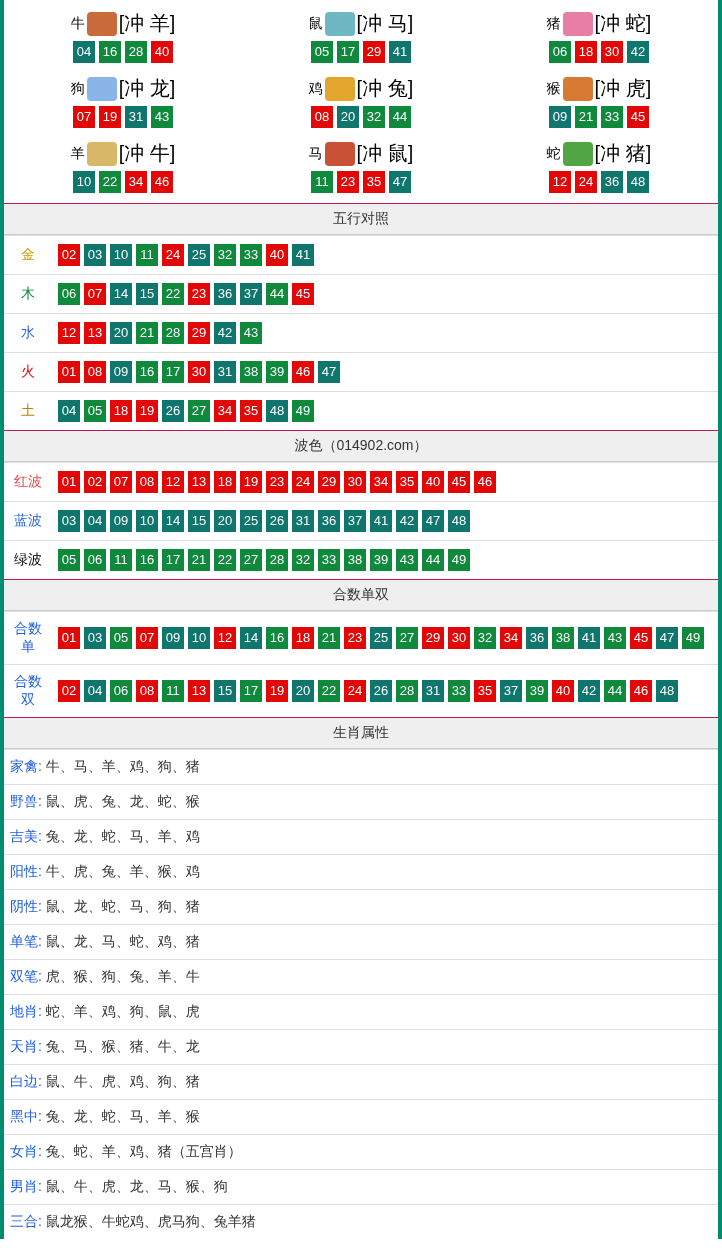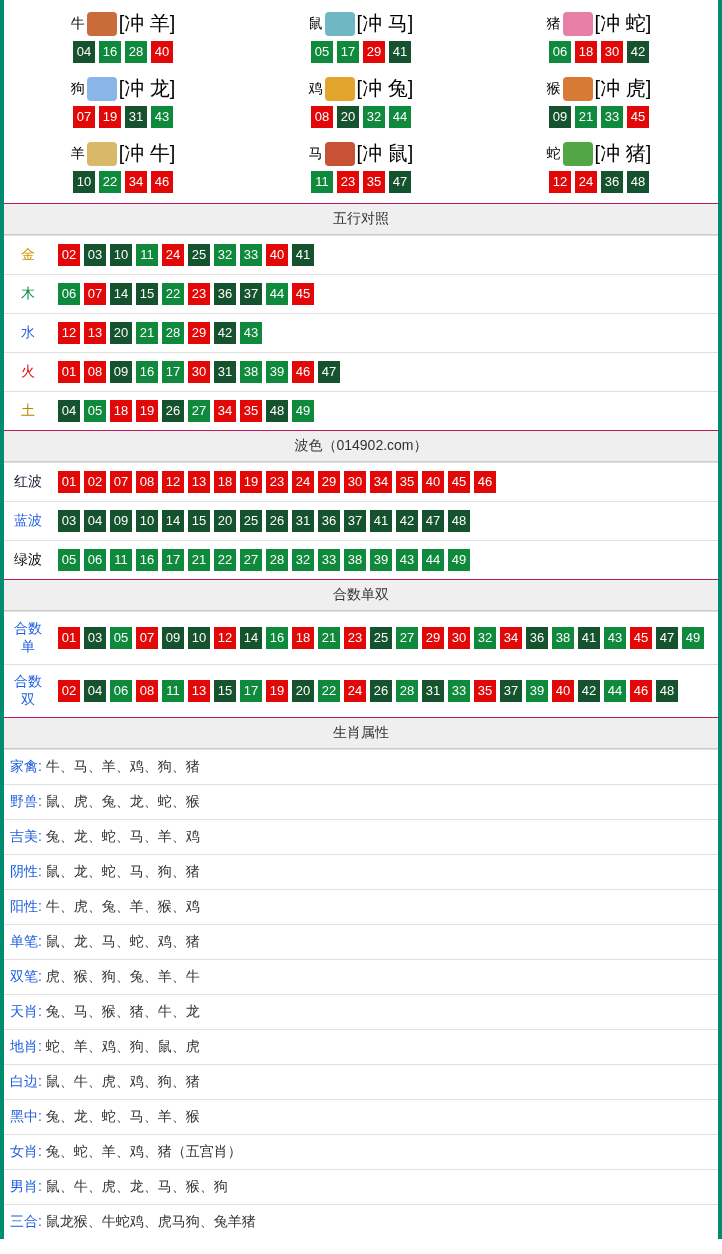--- a/index.html
+++ b/index.html
@@ -7,33 +7,33 @@
 .outer{border-left:4px solid #008d6f;border-right:4px solid #008d6f;padding:0}
 .zodiac-grid{display:flex;flex-wrap:wrap;padding:4px 0}
 .zodiac-cell{width:33.33%;text-align:center;padding:6px 0}
 .zodiac-head{display:flex;align-items:center;justify-content:center;gap:2px;margin-bottom:4px}
 .zname{font-size:14px;color:#000}
 .zimg{width:30px;height:24px;display:inline-block;border-radius:4px}
 .conflict{font-size:20px;color:#000}
 .balls{display:flex;justify-content:center;gap:4px}
 .ball{display:inline-block;min-width:22px;height:22px;line-height:22px;color:#fff;font-size:13px;text-align:center;font-weight:500}
 .red{background:#e30808}
-.blue{background:#14532d}
+.blue{background:#0f766e}
 .green{background:#0f8a3d}
 .section-header{background:#efefef;border-top:1px solid #be185d;border-bottom:1px solid #ccc;text-align:center;padding:6px 0;font-size:14px;color:#333}
 .wuxing-table{width:100%;border-collapse:collapse}
 .wuxing-table td{border-top:1px solid #e0e0e0;padding:8px 6px;vertical-align:middle}
 .wuxing-label{width:48px;text-align:center;font-size:14px}
 .wuxing-balls{display:flex;gap:4px;flex-wrap:wrap}
 .c-gold{color:#cc9900}
 .c-wood{color:#0f8a3d}
 .c-water{color:#1f5fe0}
 .c-fire{color:#e30808}
 .c-earth{color:#b38600}
-.c-red{color:#0f172a}
+.c-red{color:#ef4444}
 .c-blue{color:#1f5fe0}
 .c-green{color:#000000}
 .attr-table{width:100%;border-collapse:collapse}
 .attr-table td{border-top:1px solid #e0e0e0;padding:8px 6px;text-align:left;font-size:14px}
 .attr-label{color:#1f5fe0}
 .attr-val{color:#333}
 </style>
 </head>
 <body>
 
@@ -400,36 +400,36 @@
         <tr>
           <td><span class="attr-label">家禽:</span><span class="attr-val"> 牛、马、羊、鸡、狗、猪</span></td>
         </tr>
         <tr>
           <td><span class="attr-label">野兽:</span><span class="attr-val"> 鼠、虎、兔、龙、蛇、猴</span></td>
         </tr>
         <tr>
           <td><span class="attr-label">吉美:</span><span class="attr-val"> 兔、龙、蛇、马、羊、鸡</span></td>
         </tr>
         <tr>
+          <td><span class="attr-label">阳性:</span><span class="attr-val"> 牛、虎、兔、羊、猴、鸡</span></td>
+        </tr>
+        <tr>
           <td><span class="attr-label">阴性:</span><span class="attr-val"> 鼠、龙、蛇、马、狗、猪</span></td>
         </tr>
         <tr>
-          <td><span class="attr-label">阳性:</span><span class="attr-val"> 牛、虎、兔、羊、猴、鸡</span></td>
-        </tr>
-        <tr>
           <td><span class="attr-label">单笔:</span><span class="attr-val"> 鼠、龙、马、蛇、鸡、猪</span></td>
         </tr>
         <tr>
           <td><span class="attr-label">双笔:</span><span class="attr-val"> 虎、猴、狗、兔、羊、牛</span></td>
         </tr>
         <tr>
+          <td><span class="attr-label">地肖:</span><span class="attr-val"> 蛇、羊、鸡、狗、鼠、虎</span></td>
+        </tr>
+        <tr>
           <td><span class="attr-label">天肖:</span><span class="attr-val"> 兔、马、猴、猪、牛、龙</span></td>
-        </tr>
-        <tr>
-          <td><span class="attr-label">地肖:</span><span class="attr-val"> 蛇、羊、鸡、狗、鼠、虎</span></td>
         </tr>
         <tr>
           <td><span class="attr-label">白边:</span><span class="attr-val"> 鼠、牛、虎、鸡、狗、猪</span></td>
         </tr>
         <tr>
           <td><span class="attr-label">黑中:</span><span class="attr-val"> 兔、龙、蛇、马、羊、猴</span></td>
         </tr>
         <tr>
           <td><span class="attr-label">女肖:</span><span class="attr-val"> 兔、蛇、羊、鸡、猪（五宫肖）</span></td>
         </tr>

